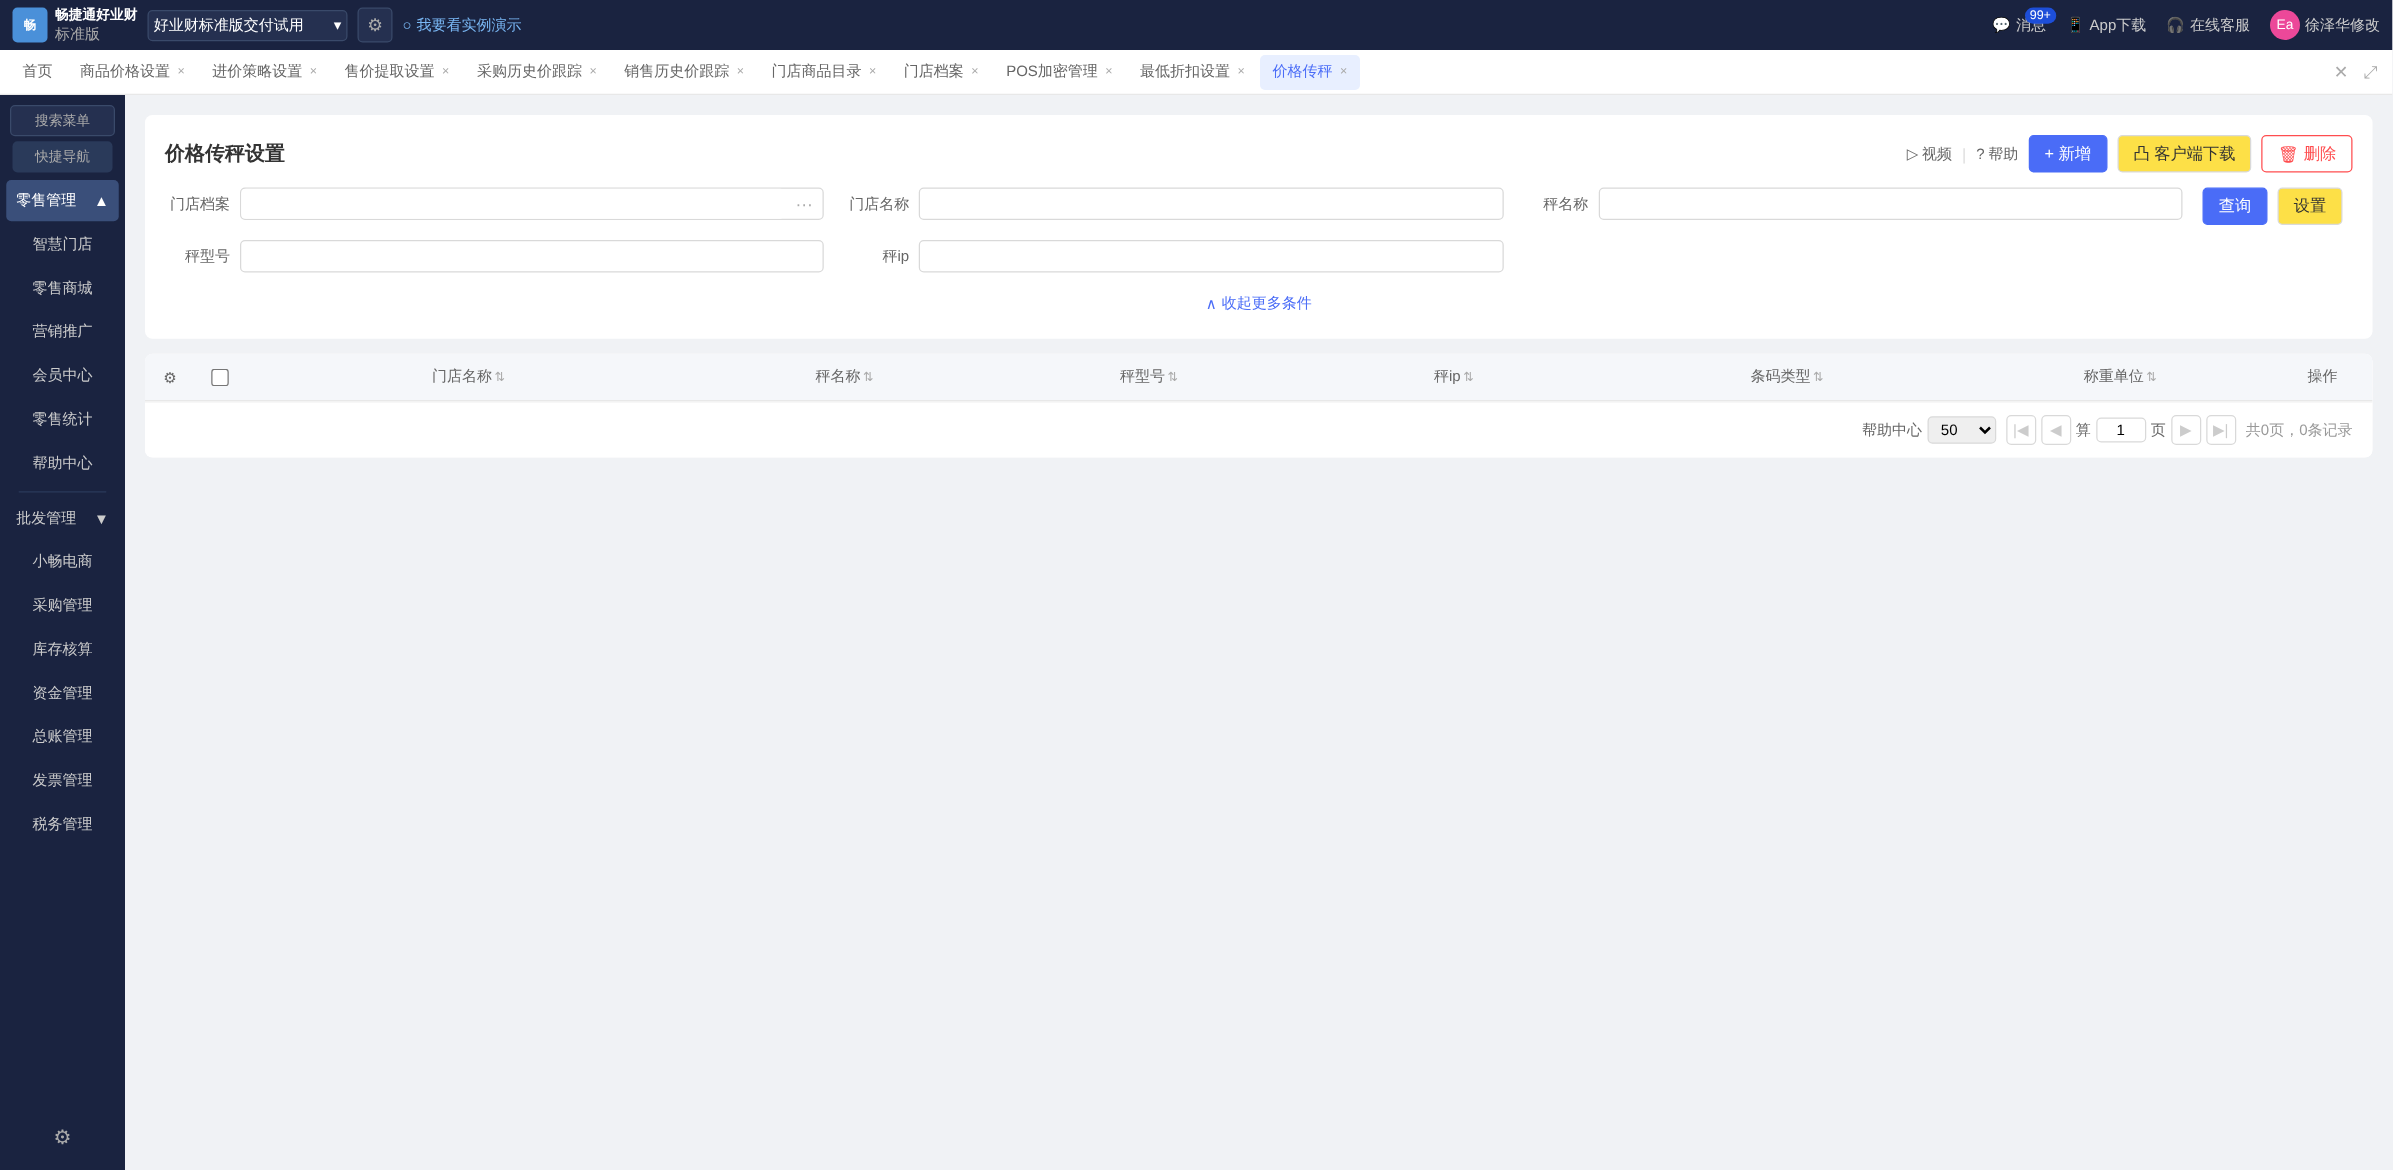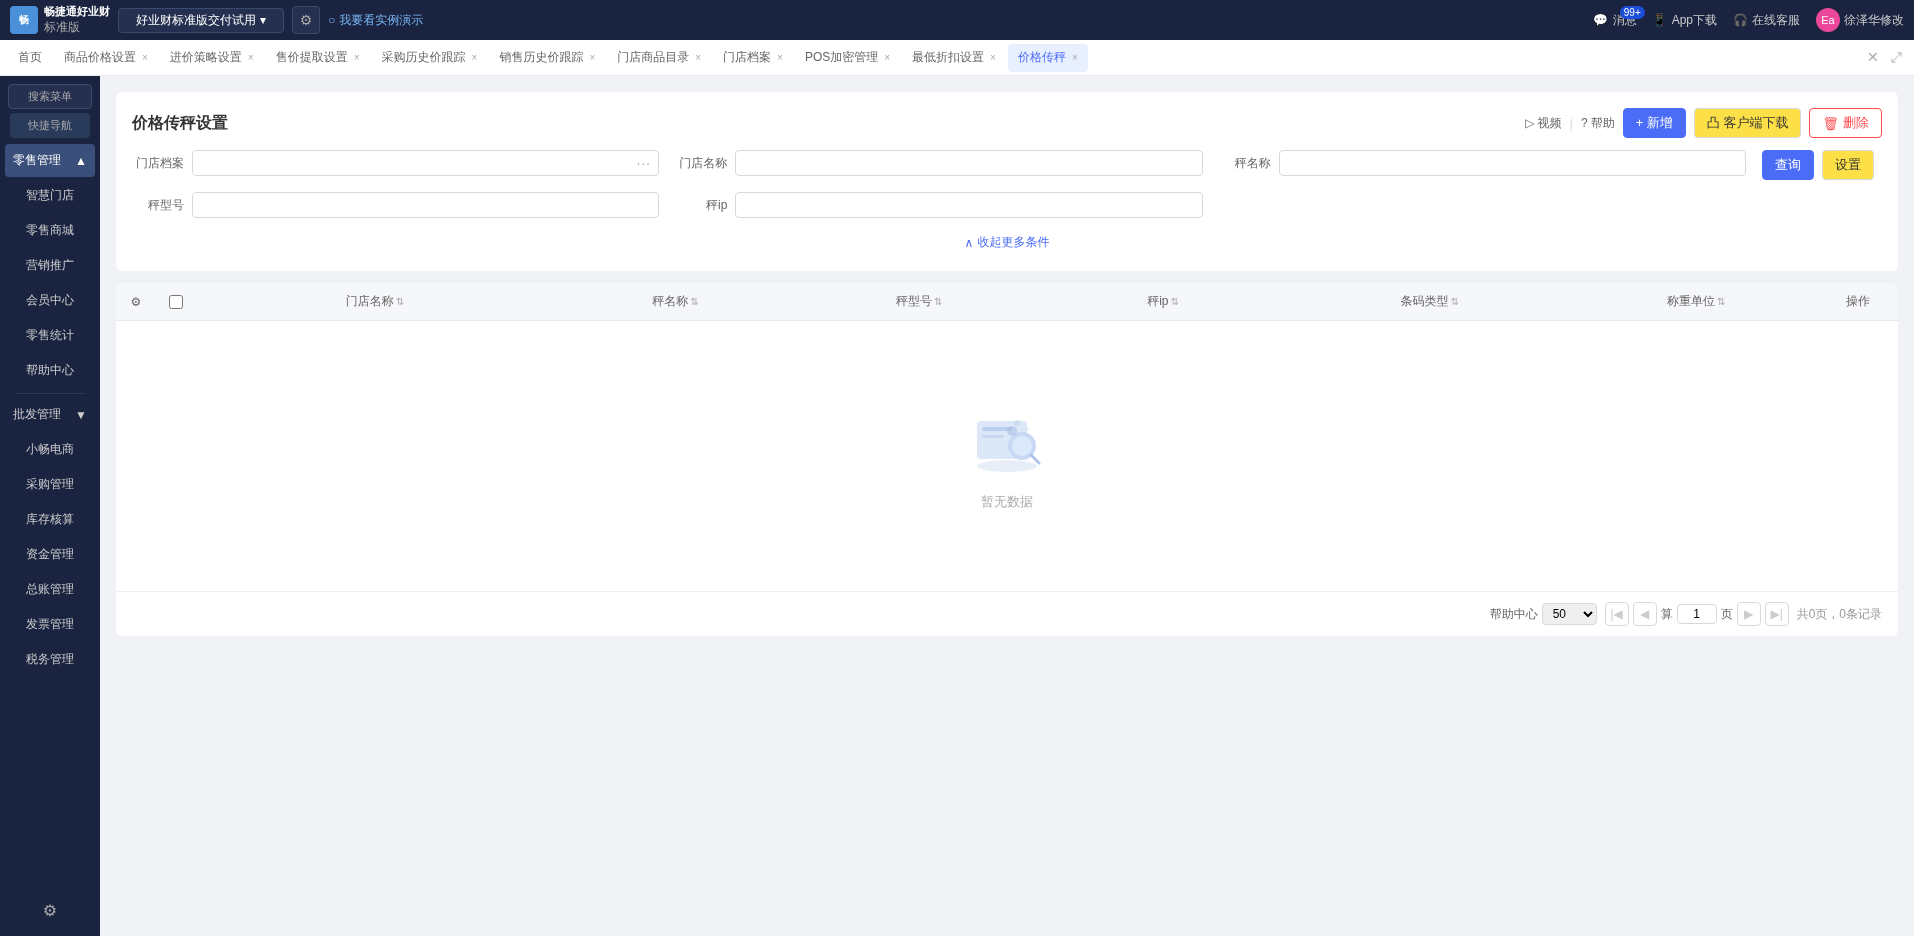--- a/index.html
+++ b/index.html
@@ -16,21 +16,21 @@
       flex-shrink: 0;
     }
     .top-bar-left { display: flex; align-items: center; gap: 8px; }
     .logo-area { display: flex; align-items: center; gap: 6px; color: #fff; font-size: 12px; }
     .logo-icon { width: 28px; height: 28px; background: #4a90d9; border-radius: 4px; display: flex; align-items: center; justify-content: center; color: white; font-size: 10px; font-weight: bold; }
     .edition-badge { color: #aaa; font-size: 12px; }
     .version-selector {
       background: #253050;
       border: 1px solid #3a4a6a;
       color: #fff;
-      padding: 3px 17px;
+      padding: 3px 4px;
       border-radius: 4px;
       font-size: 12px;
       display: flex;
       align-items: center;
       gap: 4px;
       cursor: pointer;
       min-width: 160px;
     }
     .settings-btn {
       background: #253050;
@@ -573,35 +573,20 @@
           </div>
           <div class="th th-weight-unit">
             <span>称重单位</span>
             <span class="sort-icon">⇅</span>
           </div>
           <div class="th th-operation">
             <span>操作</span>
           </div>
         </div>
 
-        <div class="empty-state">
-          <svg class="empty-illustration" viewBox="0 0 100 80">
-            <ellipse cx="50" cy="65" rx="30" ry="6" fill="#e8eef8"></ellipse>
-            <rect x="20" y="20" width="50" height="38" rx="4" fill="#dce8f8"></rect>
-            <rect x="25" y="26" width="30" height="4" rx="2" fill="#b8cff0"></rect>
-            <rect x="25" y="34" width="22" height="3" rx="1.5" fill="#c8d8f0"></rect>
-            <circle cx="65" cy="45" r="14" fill="#c8d8f5"></circle>
-            <circle cx="65" cy="45" r="10" fill="#dce8fc"></circle>
-            <line x1="74" y1="54" x2="82" y2="62" stroke="#b0c4e8" stroke-width="3" stroke-linecap="round"></line>
-            <circle cx="55" cy="30" r="5" fill="#a0b8e0" opacity="0.5"></circle>
-            <circle cx="60" cy="22" r="3" fill="#b0c8e8" opacity="0.4"></circle>
-            <circle cx="70" cy="28" r="2" fill="#c0d4f0" opacity="0.3"></circle>
-          </svg>
-          <span>暂无数据</span>
-        </div>
 
         <div class="pagination-bar">
           <div class="page-size-selector">
             <span>帮助中心</span>
             <select class="page-select">
               <option value="20">20</option>
               <option value="50" selected="">50</option>
               <option value="100">100</option>
               <option value="200">200</option>
             </select>

